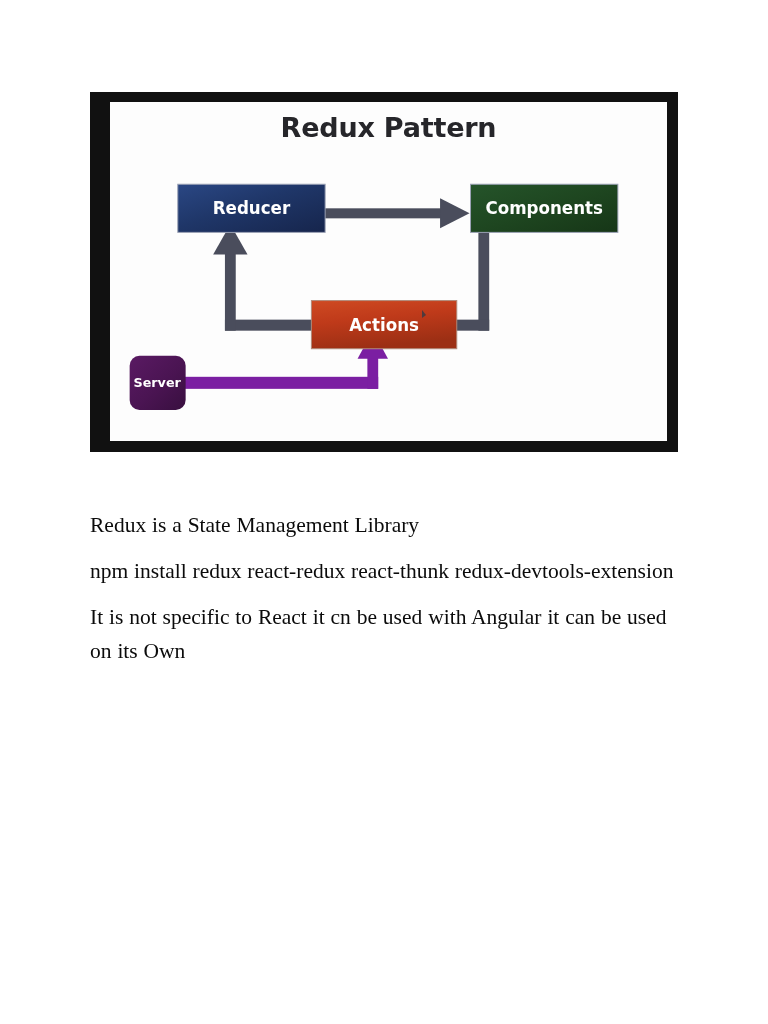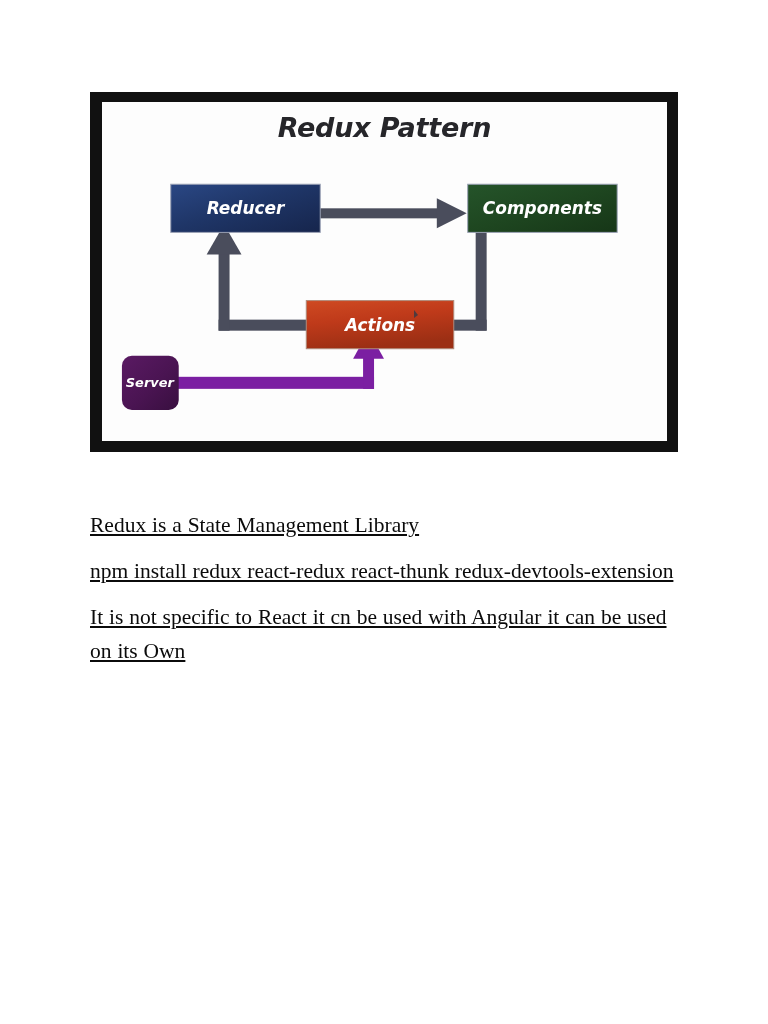--- a/index.html
+++ b/index.html
@@ -20,22 +20,21 @@
 
   
   .figure {
     position: absolute;
     left: 90px;
     top: 92px;
     width: 588px;
     height: 360px;
     background: #111111;
     box-sizing: border-box;
-    padding: 10px 11px 11px 12px;
-    font-style: italic;
+    padding: 10px 11px 11px 20px;
   }
   .figure-inner {
     position: relative;
     width: 100%;
     height: 100%;
     background: #fdfdfd;
     overflow: hidden;
   }
 
   .diagram-title {
@@ -90,21 +89,20 @@
     left: 90px;
     top: 508px;
     width: 592px;
   }
   .para {
     font-size: 21.5px;
     line-height: 34px;
     margin: 0 0 12px 0;
     color: #0b0b0b;
     word-spacing: .5px;
-    text-decoration: underline;
   }
   .para:last-child { margin-bottom: 0; }
 </style>
 </head>
 <body>
 
 <div class="figure">
   <div class="figure-inner">
 
     <div class="diagram-title">Redux Pattern</div>

